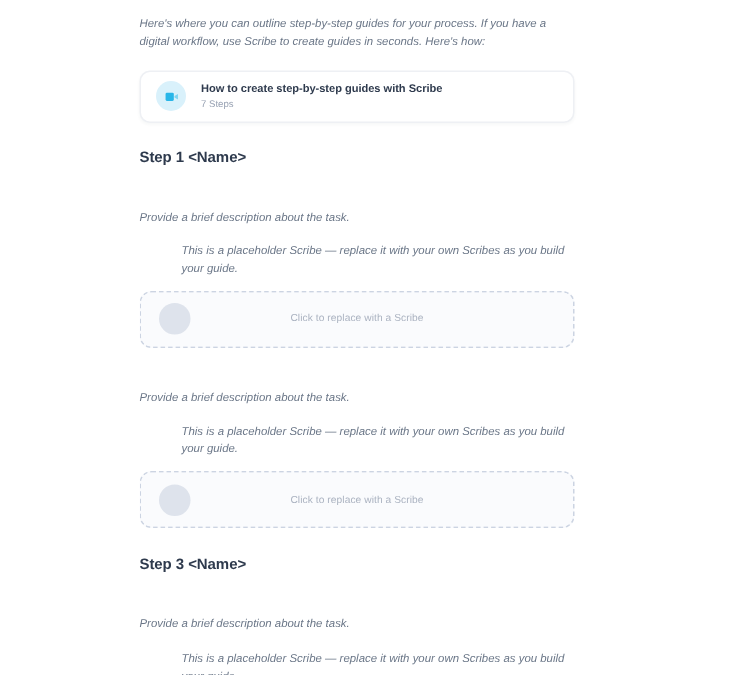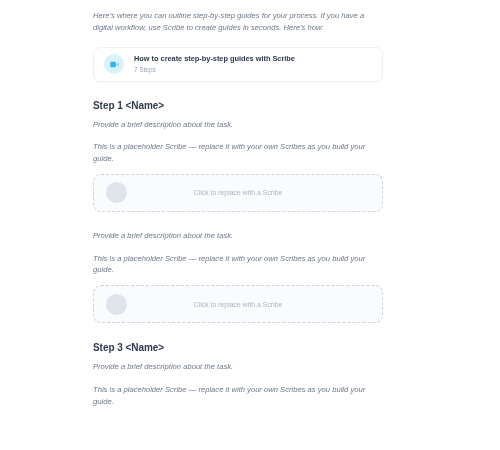--- a/index.html
+++ b/index.html
@@ -43,23 +43,23 @@
   .body-text {
     font-size: 7.6px;
     font-style: italic;
     color: #6b7788;
     line-height: 1.55;
     letter-spacing: 0.01px;
   }
 
   .intro { margin-bottom: 13px; }
 
-  .step-desc { margin-top: 7px; }
+  .step-desc { margin-top: 27px; }
 
-  .step-placeholder-note { margin-top: 11px; }
+  .step-placeholder-note { margin-top: 11px; margin-left: 28px; }
 
   
   .scribe-card {
     border: 1px solid #eef0f4;
     border-radius: 7px;
     background: #ffffff;
     height: 35px;
     display: flex;
     align-items: center;
     padding: 0 10px;

